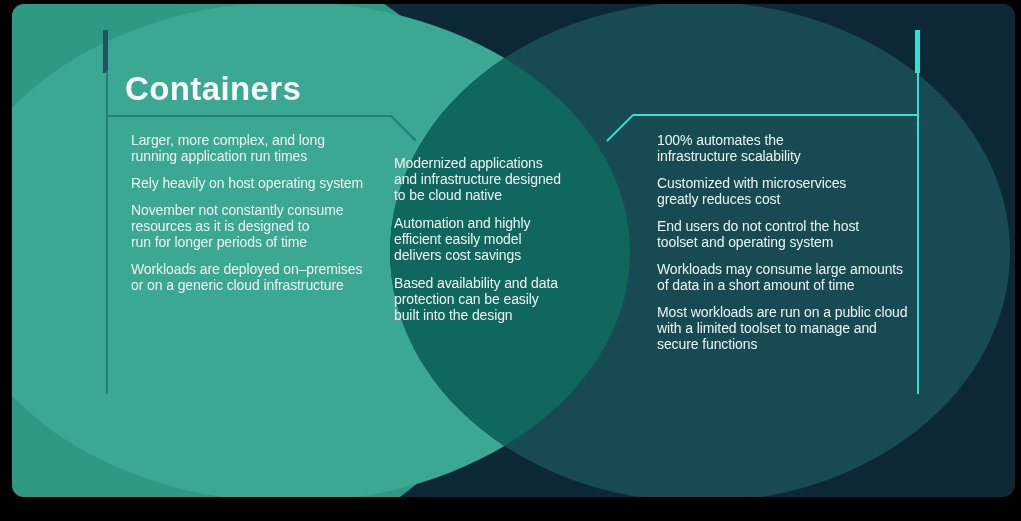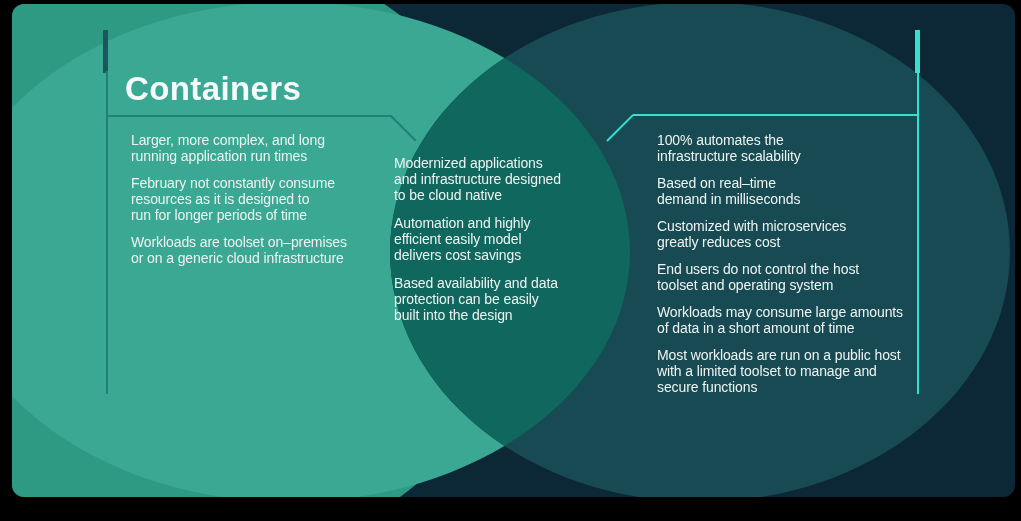--- a/index.html
+++ b/index.html
@@ -161,49 +161,48 @@
     <div class="frame tick-right"></div>
     <div class="frame vline-right"></div>
     <div class="frame hline-right"></div>
     <div class="frame diag-right"></div>
 
     <h1 class="title title-left">Containers</h1>
 
     <div class="col col-left">
       <p>Larger, more complex, and long
 running application run times</p>
-      <p>February not constantly consume
+      <p>Rely heavily on host operating system</p>
+      <p>November not constantly consume
 resources as it is designed to
 run for longer periods of time</p>
-      <p>Workloads are toolset on–premises
+      <p>Workloads are deployed on–premises
 or on a generic cloud infrastructure</p>
     </div>
 
     <div class="col col-mid">
       <p>Modernized applications
 and infrastructure designed
 to be cloud native</p>
       <p>Automation and highly
 efficient easily model
 delivers cost savings</p>
       <p>Based availability and data
 protection can be easily
 built into the design</p>
     </div>
 
     <div class="col col-right">
       <p>100% automates the
 infrastructure scalability</p>
-      <p>Based on real–time
-demand in milliseconds</p>
       <p>Customized with microservices
 greatly reduces cost</p>
       <p>End users do not control the host
 toolset and operating system</p>
       <p>Workloads may consume large amounts
 of data in a short amount of time</p>
-      <p>Most workloads are run on a public host
+      <p>Most workloads are run on a public cloud
 with a limited toolset to manage and
 secure functions</p>
     </div>
 
   </div>
 </div>
 
 </body></html>

